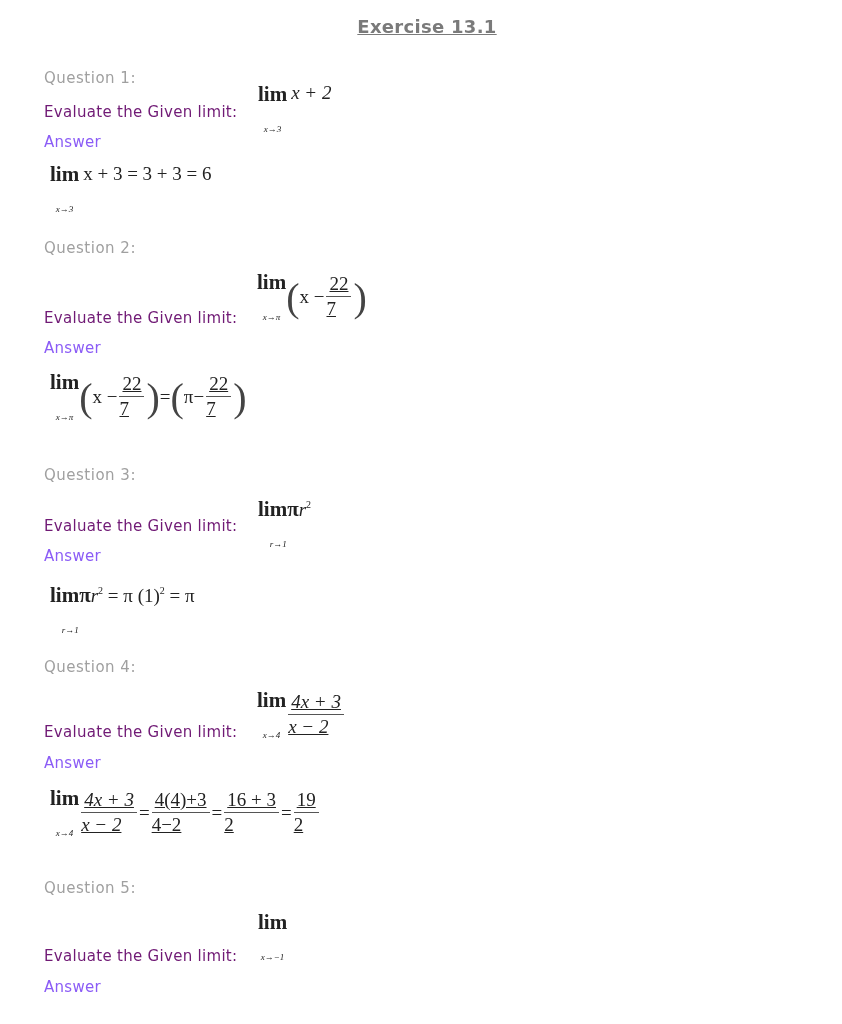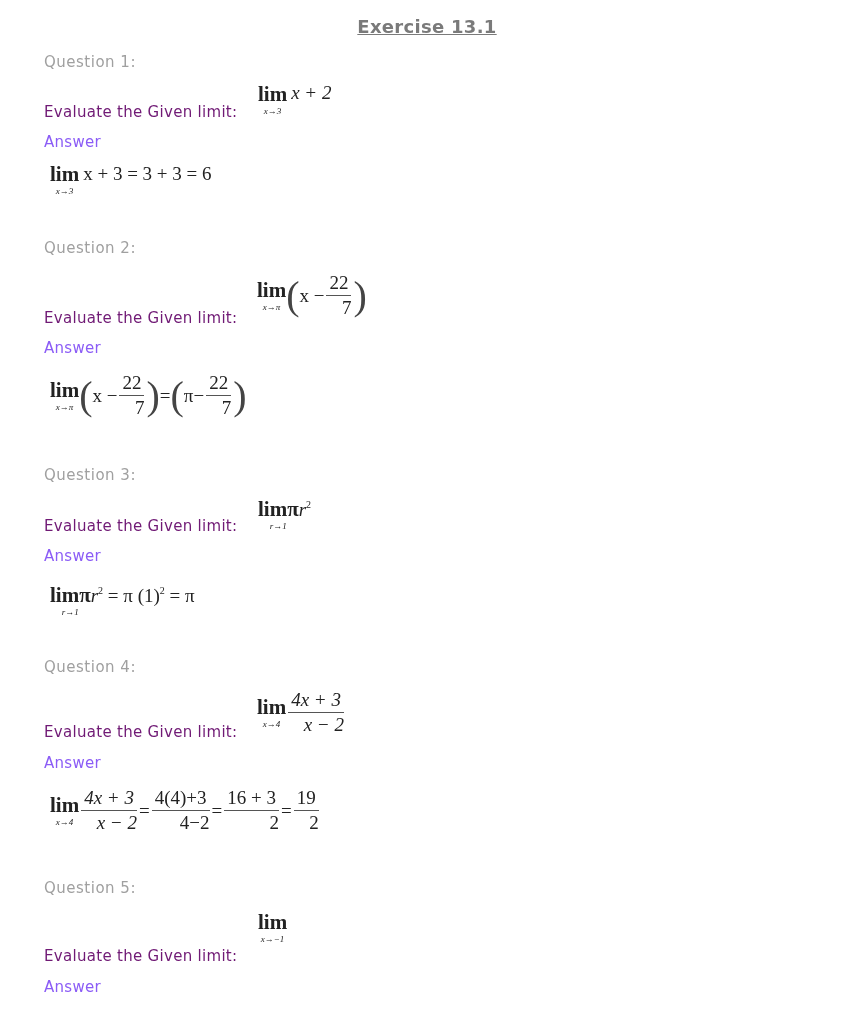--- a/index.html
+++ b/index.html
@@ -7,35 +7,35 @@
          font-family: "DejaVu Sans", sans-serif; color: #333; }
   .title { position: absolute; left: 0; width: 100%; top: 16px; text-align: center; padding-left: 6px;
            font-family: "DejaVu Sans", sans-serif; font-weight: bold; font-size: 18px;
            color: #7a7a7a; text-decoration: underline; letter-spacing: 0.3px; }
   .q { position: absolute; left: 44px; font-size: 15px; color: #a0a0a0; letter-spacing: 0.5px; }
   .eval { position: absolute; left: 44px; font-size: 15px; color: #701a75; letter-spacing: 0.3px; }
   .ans { position: absolute; left: 44px; font-size: 15px; color: #8b5cf6; letter-spacing: 0.3px; }
   .math { position: absolute; font-family: "Liberation Serif", serif; color: #222; white-space: nowrap; }
   .lim { display: inline-block; text-align: center; vertical-align: middle; line-height: 1; }
   .lim .l { font-weight: bold; font-size: 21px; display: block; }
-  .lim .s { font-size: 9px; font-style: italic; display: block; margin-top: 2px; }
-  .frac { display: inline-block; vertical-align: middle; text-align: right; line-height: 1.1; margin: 0 2px; }
+  .lim .s { font-size: 9px; font-style: italic; display: block; margin-top: 20px; }
+  .frac { display: inline-block; vertical-align: middle; text-align: left; line-height: 1.1; margin: 0 2px; text-decoration: underline; }
   .frac .n { display: block; padding: 0 3px 1px; border-bottom: 1.5px solid #555; font-size: 19px; }
   .frac .d { display: block; padding-top: 2px; font-size: 19px; }
   .big { font-size: 40px; font-weight: 100; vertical-align: middle; color: #444; }
   .t { font-size: 19px; vertical-align: middle; }
   i { font-style: italic; }
   sup { font-size: 10px; }
 </style>
 </head>
 <body>
 
 <div class="title">Exercise 13.1</div>
 
-<div class="q" style="top:53px">Question 1:</div>
+<div class="q" style="top:69px">Question 1:</div>
 <div class="math" style="left:258px; top:84px">
   <span class="lim"><span class="l">lim</span><span class="s">x→3</span></span>
   <i class="t" style="vertical-align:top; position:relative; top:-2px">x + 2</i>
 </div>
 <div class="eval" style="top:103px">Evaluate the Given limit:</div>
 <div class="ans" style="top:133px">Answer</div>
 <div class="math" style="left:50px; top:164px">
   <span class="lim"><span class="l">lim</span><span class="s">x→3</span></span>
   <span class="t" style="vertical-align:top; position:relative; top:-1px">x + 3 = 3 + 3 = 6</span>
 </div>

